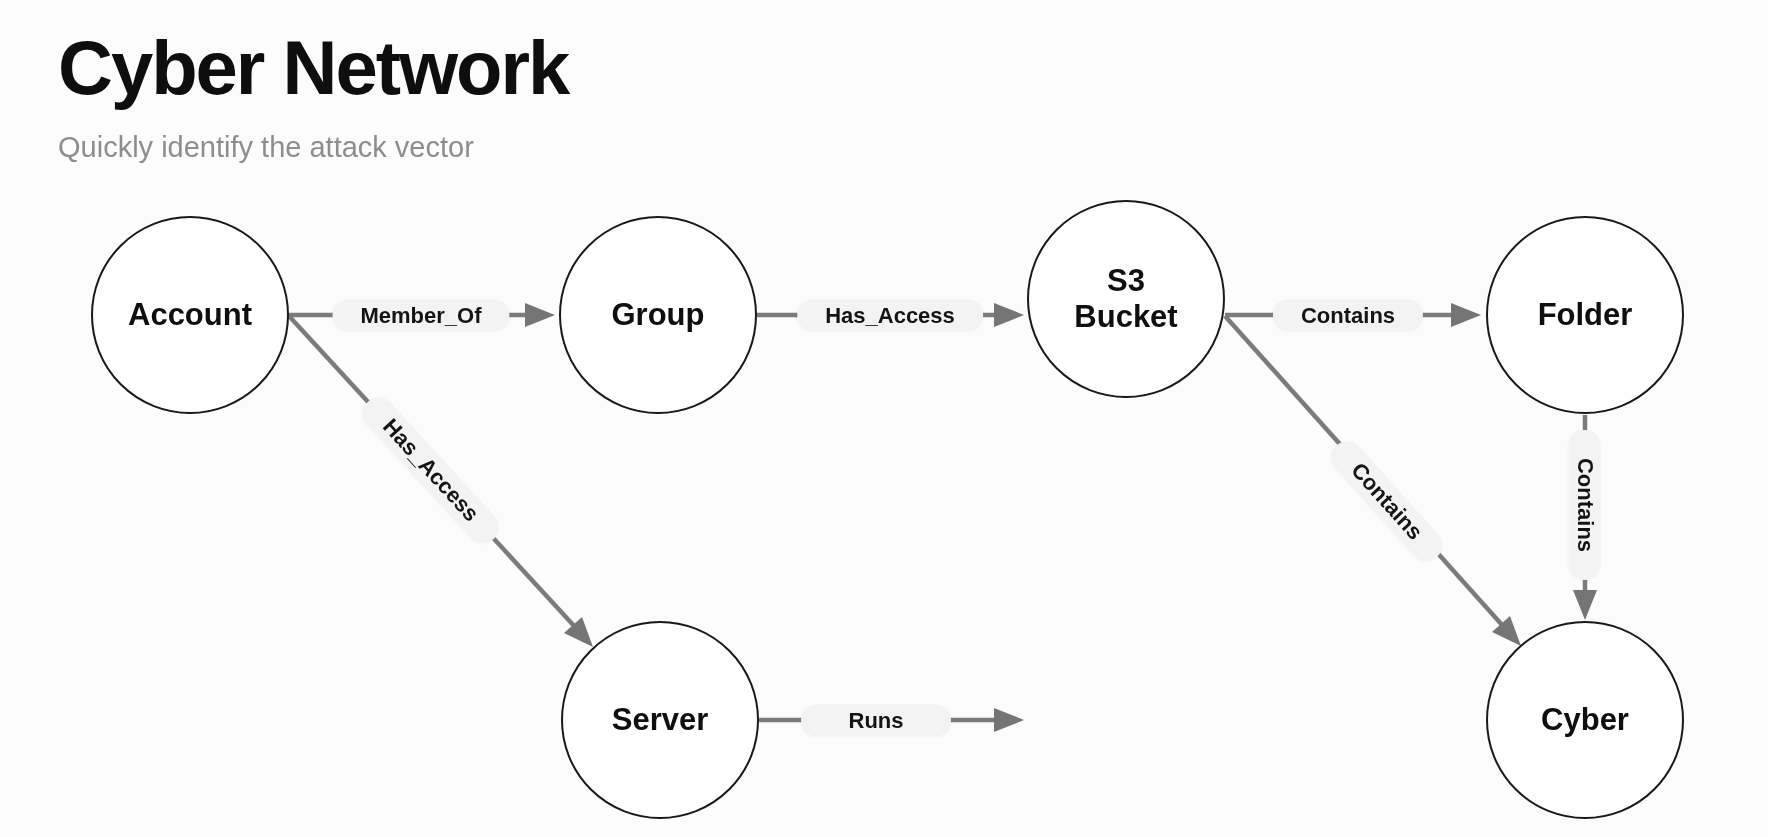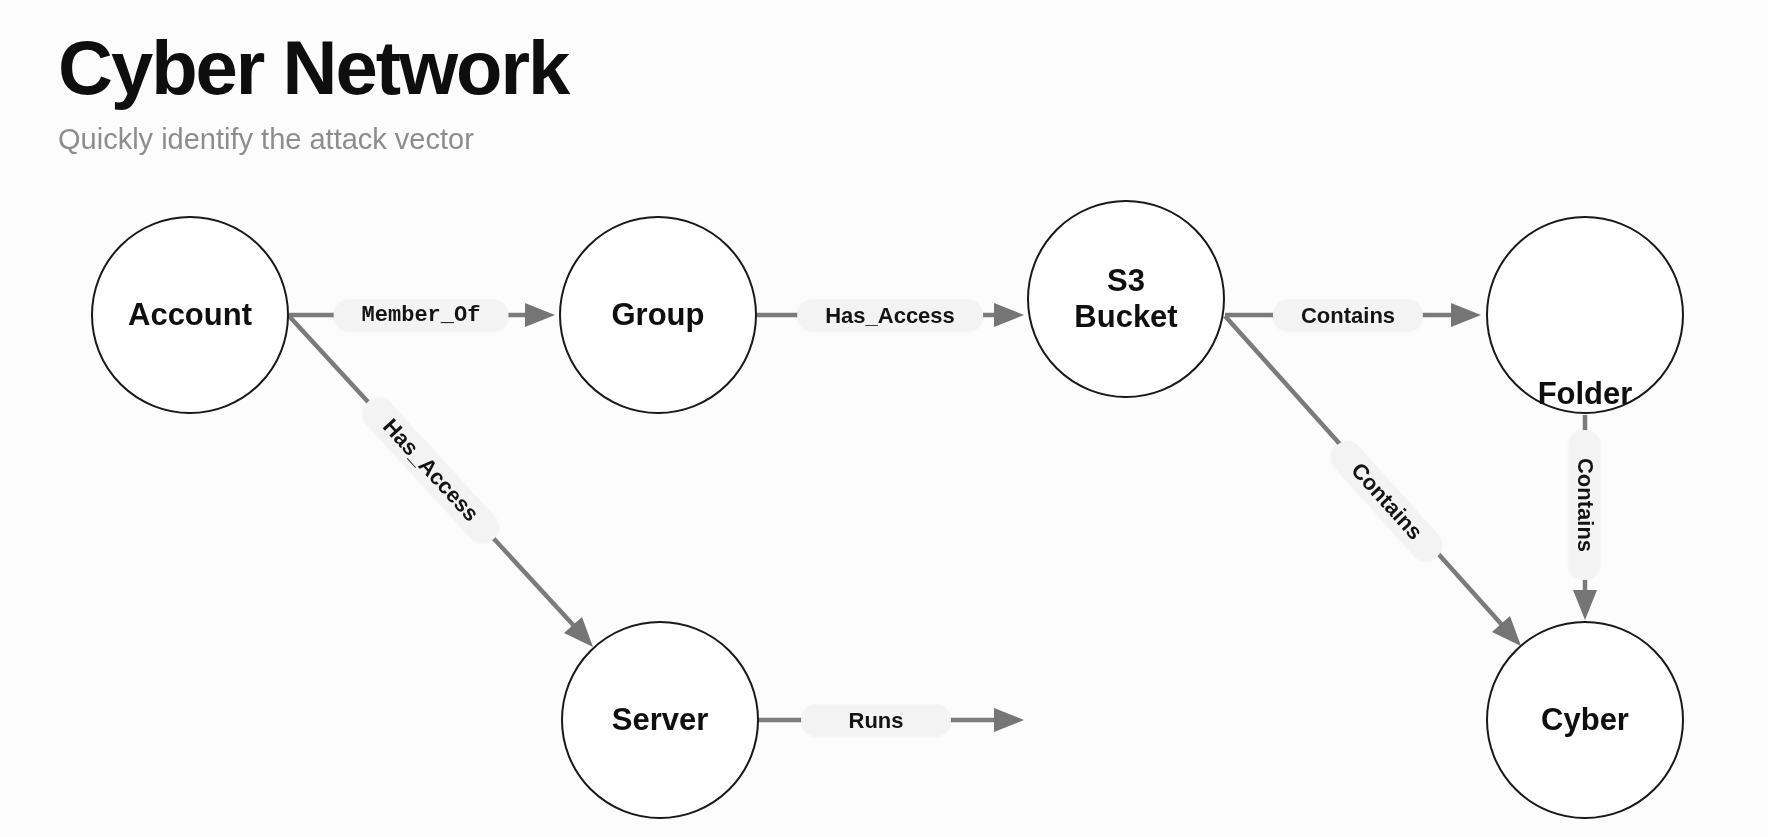--- a/index.html
+++ b/index.html
@@ -15,21 +15,21 @@
   .header { position: absolute; left: 58px; top: 26px; }
   .title {
     font-size: 76px;
     font-weight: 800;
     letter-spacing: -2px;
     color: #0e0e0e;
     line-height: 1.1;
     margin: 0;
   }
   .subtitle {
-    margin-top: 12px;
+    margin-top: 20px;
     font-size: 29px;
     font-weight: 400;
     color: #8d8d8d;
     line-height: 1.2;
   }
   svg.edge-layer {
     position: absolute;
     left: 0; top: 0;
     width: 1768px; height: 837px;
     display: block;
@@ -111,31 +111,31 @@
   <div class="node" style="left:91px;  top:216px;">
     <span class="node-label">Account</span>
   </div>
   <div class="node" style="left:559px; top:216px;">
     <span class="node-label">Group</span>
   </div>
   <div class="node" style="left:1027px;top:200px;">
     <span class="node-label">S3
 Bucket</span>
   </div>
-  <div class="node" style="left:1486px;top:216px;align-items:flex-end;">
+  <div class="node" style="left:1486px;top:216px;">
     <span class="node-label">Folder</span>
   </div>
   <div class="node" style="left:561px; top:621px;">
     <span class="node-label">Server</span>
   </div>
   <div class="node" style="left:1486px;top:621px;">
     <span class="node-label">Cyber</span>
   </div>
 
-  <div class="edge-label" style="left:421px; top:315px; transform:translate(-50%,-50%);font-family:Liberation Mono, monospace;">Member_Of</div>
+  <div class="edge-label" style="left:421px; top:315px; transform:translate(-50%,-50%);">Member_Of</div>
   <div class="edge-label" style="left:890px; top:315px; transform:translate(-50%,-50%);">Has_Access</div>
   <div class="edge-label" style="left:1348px;top:315px; transform:translate(-50%,-50%);">Contains</div>
   <div class="edge-label" style="left:431px; top:470px; transform:translate(-50%,-50%) rotate(47.5deg);">Has_Access</div>
   <div class="edge-label" style="left:1387px;top:501px; transform:translate(-50%,-50%) rotate(48deg);">Contains</div>
   <div class="edge-label" style="left:1585px;top:505px; transform:translate(-50%,-50%) rotate(90deg);">Contains</div>
   <div class="edge-label" style="left:876px; top:720px; transform:translate(-50%,-50%);">Runs</div>
 
 </div>
 
 </body></html>

